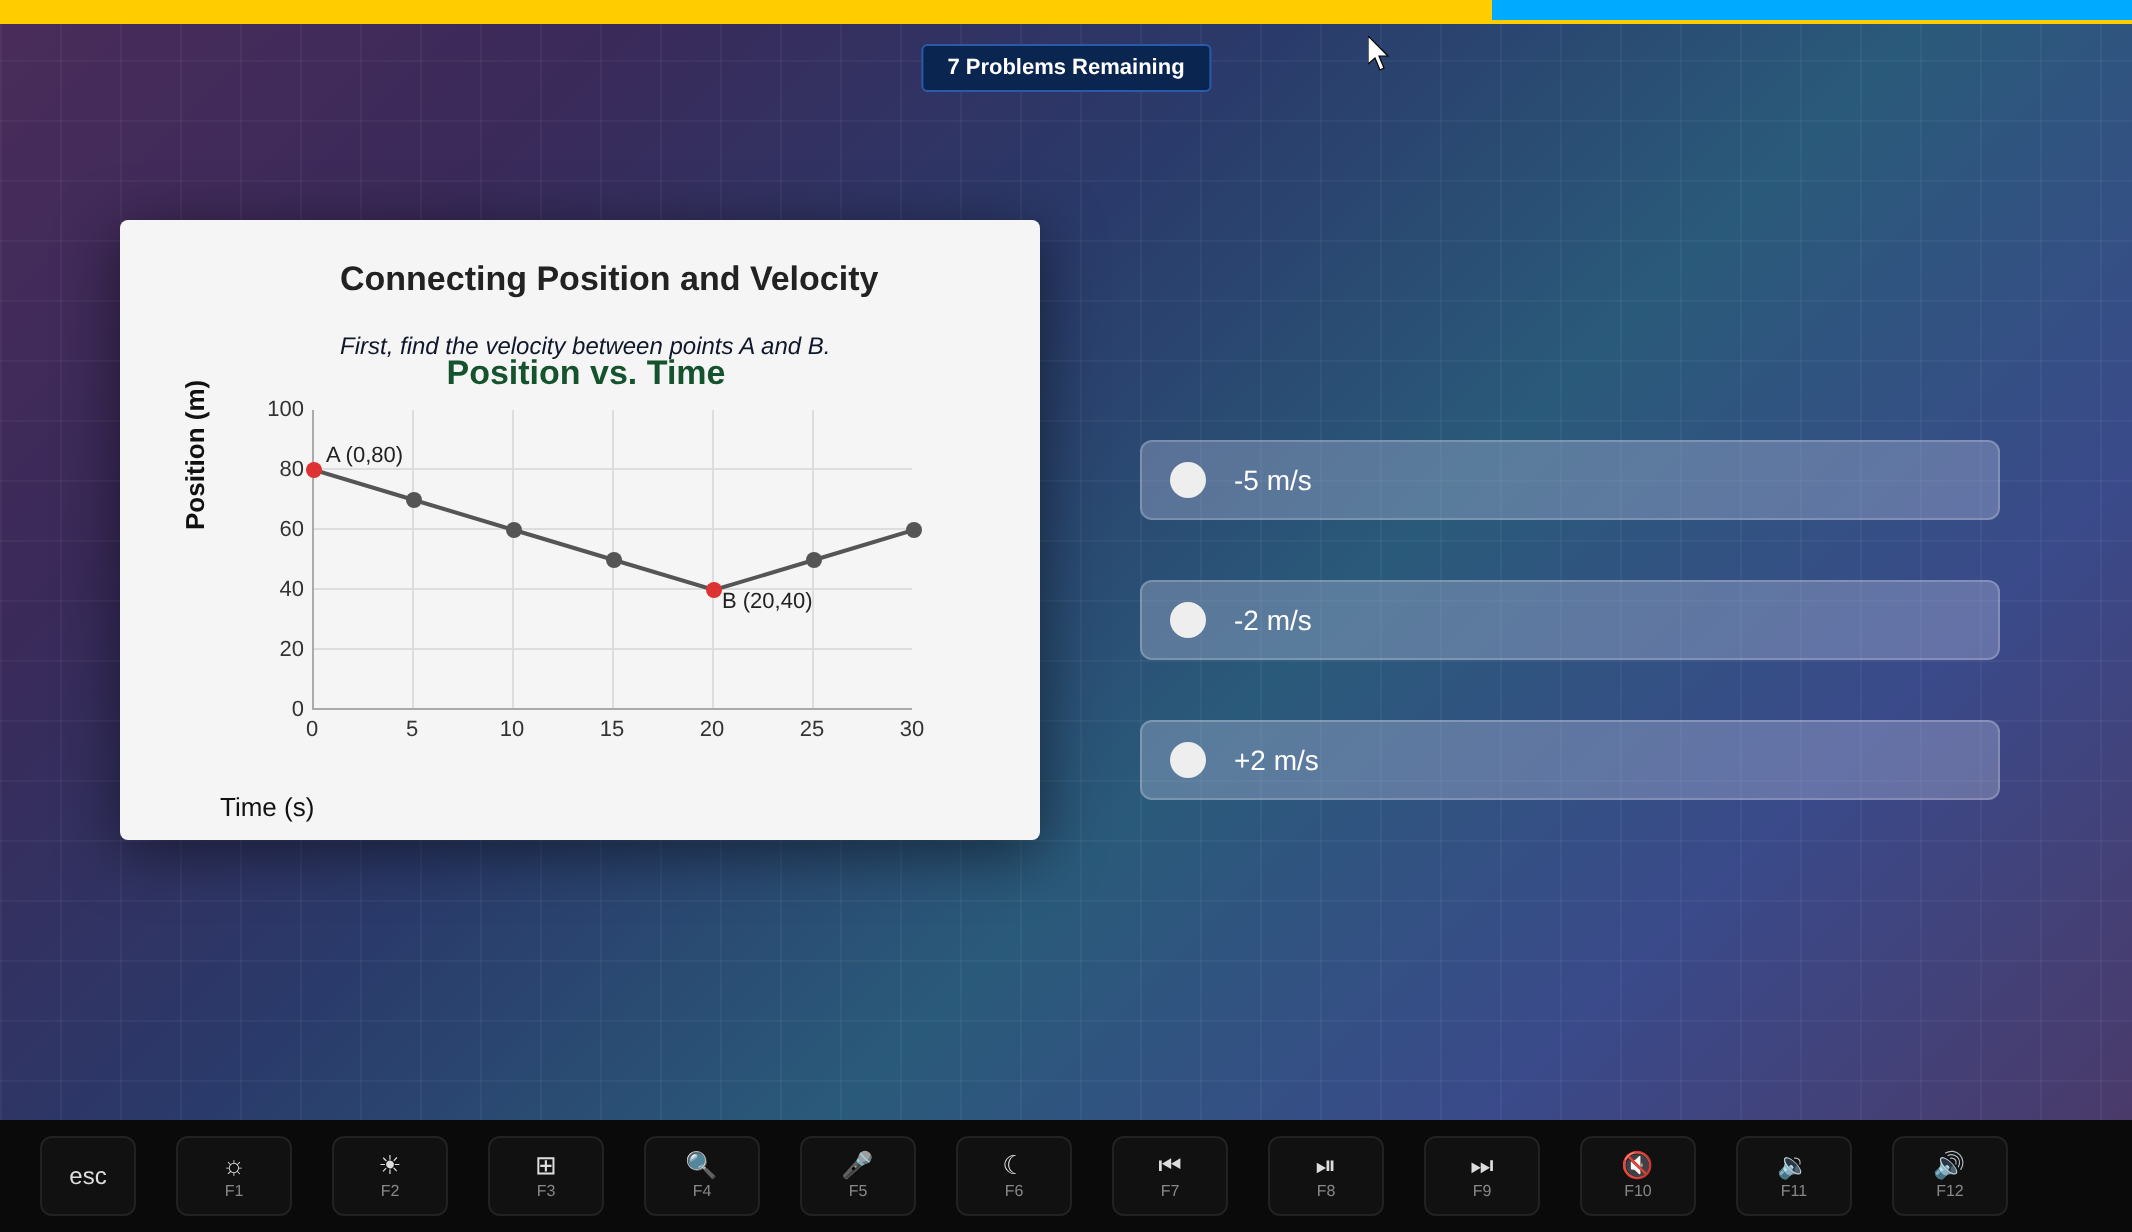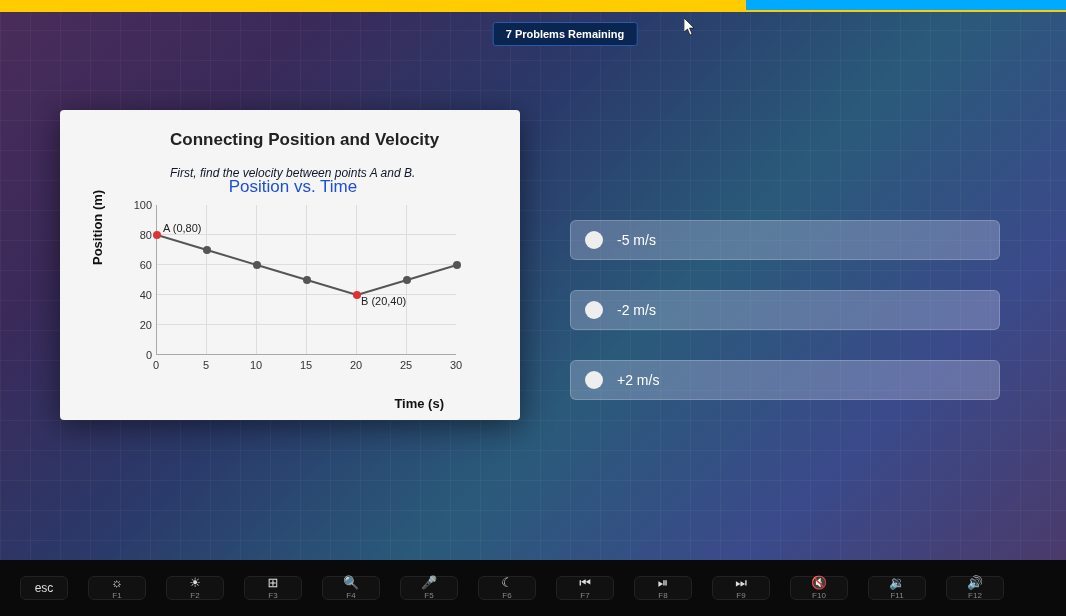--- a/index.html
+++ b/index.html
@@ -37,21 +37,20 @@
     top: 22px;
     left: 50%;
     transform: translateX(-50%);
     background: #0a2550;
     color: #fff;
     border: 1px solid #2a5aaa;
     border-radius: 3px;
     font-size: 11px;
     font-weight: bold;
     padding: 5px 12px;
-    margin-left: 32px;
   }
 
   .cursor {
     position: absolute;
     top: 18px; left: 684px;
     width: 12px; height: 18px;
   }
   .cursor svg { width:12px; height:18px; }
 
   .card {
@@ -71,35 +70,35 @@
     font-size: 12px; font-style: italic; color: #0f172a;
     margin-left: 90px; margin-top: 16px;
   }
 
   .chartwrap {
     position: absolute;
     left: 50px; top: 85px;
     width: 390px; height: 210px;
   }
   .chart-title {
-    font-size: 17px; font-weight: 400; color:#1d4ed8;
+    font-size: 17px; font-weight: 700; color:#14532d;
     text-align: center; position: absolute; top:-18px; left:16px; right:40px;
   }
   .ylabel {
     position: absolute;
     left: -20px; top: 70px;
     transform: rotate(-90deg);
     transform-origin: left top;
     font-size: 13px; font-weight: 600; color:#111;
   }
   .xlabel {
     position: absolute;
     bottom: -6px; left: 0; right: 56px;
-    text-align: right;
-    font-size: 13px; font-weight: 700; color:#111;
+    text-align: left;
+    font-size: 13px; font-weight: 400; color:#111;
   }
   .plot {
     position: absolute;
     left: 46px; top: 10px;
     width: 300px; height: 150px;
     border-left: 1px solid #aaa;
     border-bottom: 1px solid #aaa;
     background:
       repeating-linear-gradient(to right, transparent 0, transparent 49px, #ddd 49px, #ddd 50px),
       repeating-linear-gradient(to top, transparent 0, transparent 29px, #ddd 29px, #ddd 30px);
@@ -154,21 +153,21 @@
     display: flex;
     align-items: center;
     padding: 0 20px;
     gap: 20px;
   }
   .key {
     background: #111;
     border: 1px solid #222;
     border-radius: 6px;
     color: #ddd;
-    height: 24px;
+    height: 40px;
     display: flex;
     flex-direction: column;
     align-items: center;
     justify-content: center;
     font-size: 9px;
     padding: 0 6px;
     min-width: 58px;
   }
   .key.esc { min-width: 48px; font-size:12px; }
   .key .icon { font-size: 13px; line-height: 1; }

